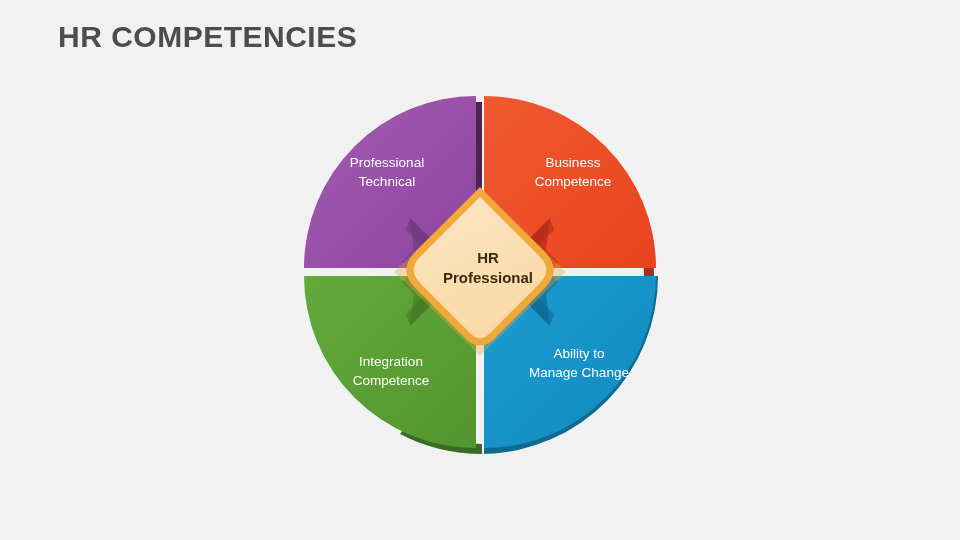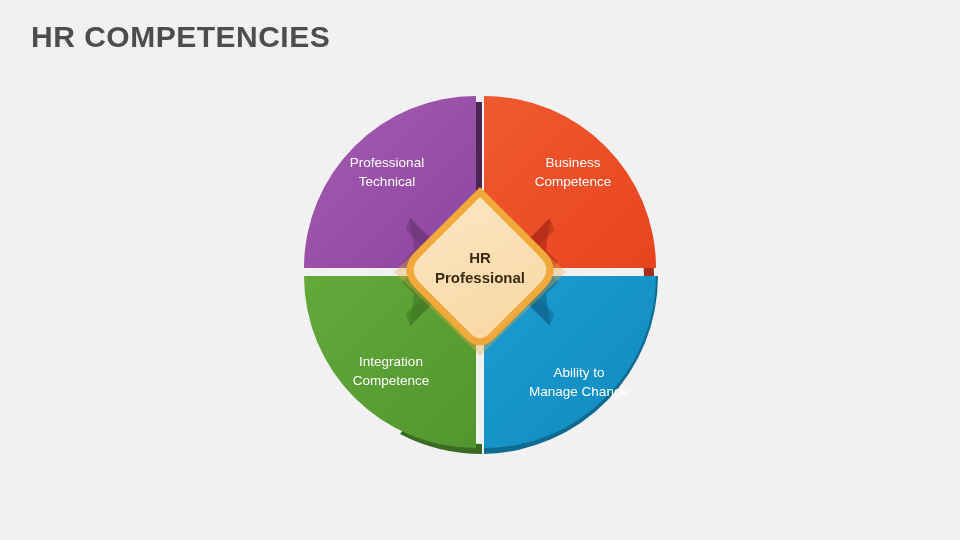--- a/index.html
+++ b/index.html
@@ -9,21 +9,21 @@
   body {
     width: 960px;
     height: 540px;
     background: #f1f1f1;
     font-family: "Liberation Sans", sans-serif;
     overflow: hidden;
     position: relative;
   }
   #page-title {
     position: absolute;
-    left: 31px;
+    left: 58px;
     top: 20px;
     font-size: 30px;
     font-weight: bold;
     color: #4d4d4d;
     letter-spacing: 0.5px;
   }
   #diagram {
     position: absolute;
     left: 290px;
     top: 80px;
@@ -41,20 +41,21 @@
   .center-label {
     position: absolute;
     left: 125px;
     top: 168px;
     width: 130px;
     text-align: center;
     font-size: 15px;
     font-weight: bold;
     line-height: 20px;
     color: #3b2a12;
+    padding-left: 8px;
   }
 </style>
 </head>
 <body>
 
 <div id="page-title">HR COMPETENCIES</div>
 
 <div id="diagram">
 
   <svg width="380" height="385" viewBox="0 0 380 385">
@@ -134,21 +135,21 @@
   <div class="quad-label" style="left:22px; top:73px;">
     <div>Professional</div>
     <div>Technical</div>
   </div>
 
   <div class="quad-label" style="left:208px; top:73px;">
     <div>Business</div>
     <div>Competence</div>
   </div>
 
-  <div class="quad-label" style="left:214px; top:264px;margin-top:19px;">
+  <div class="quad-label" style="left:214px; top:264px;">
     <div>Ability to</div>
     <div>Manage Change</div>
   </div>
 
   <div class="quad-label" style="left:26px; top:272px;">
     <div>Integration</div>
     <div>Competence</div>
   </div>
 
   <div class="center-label">

